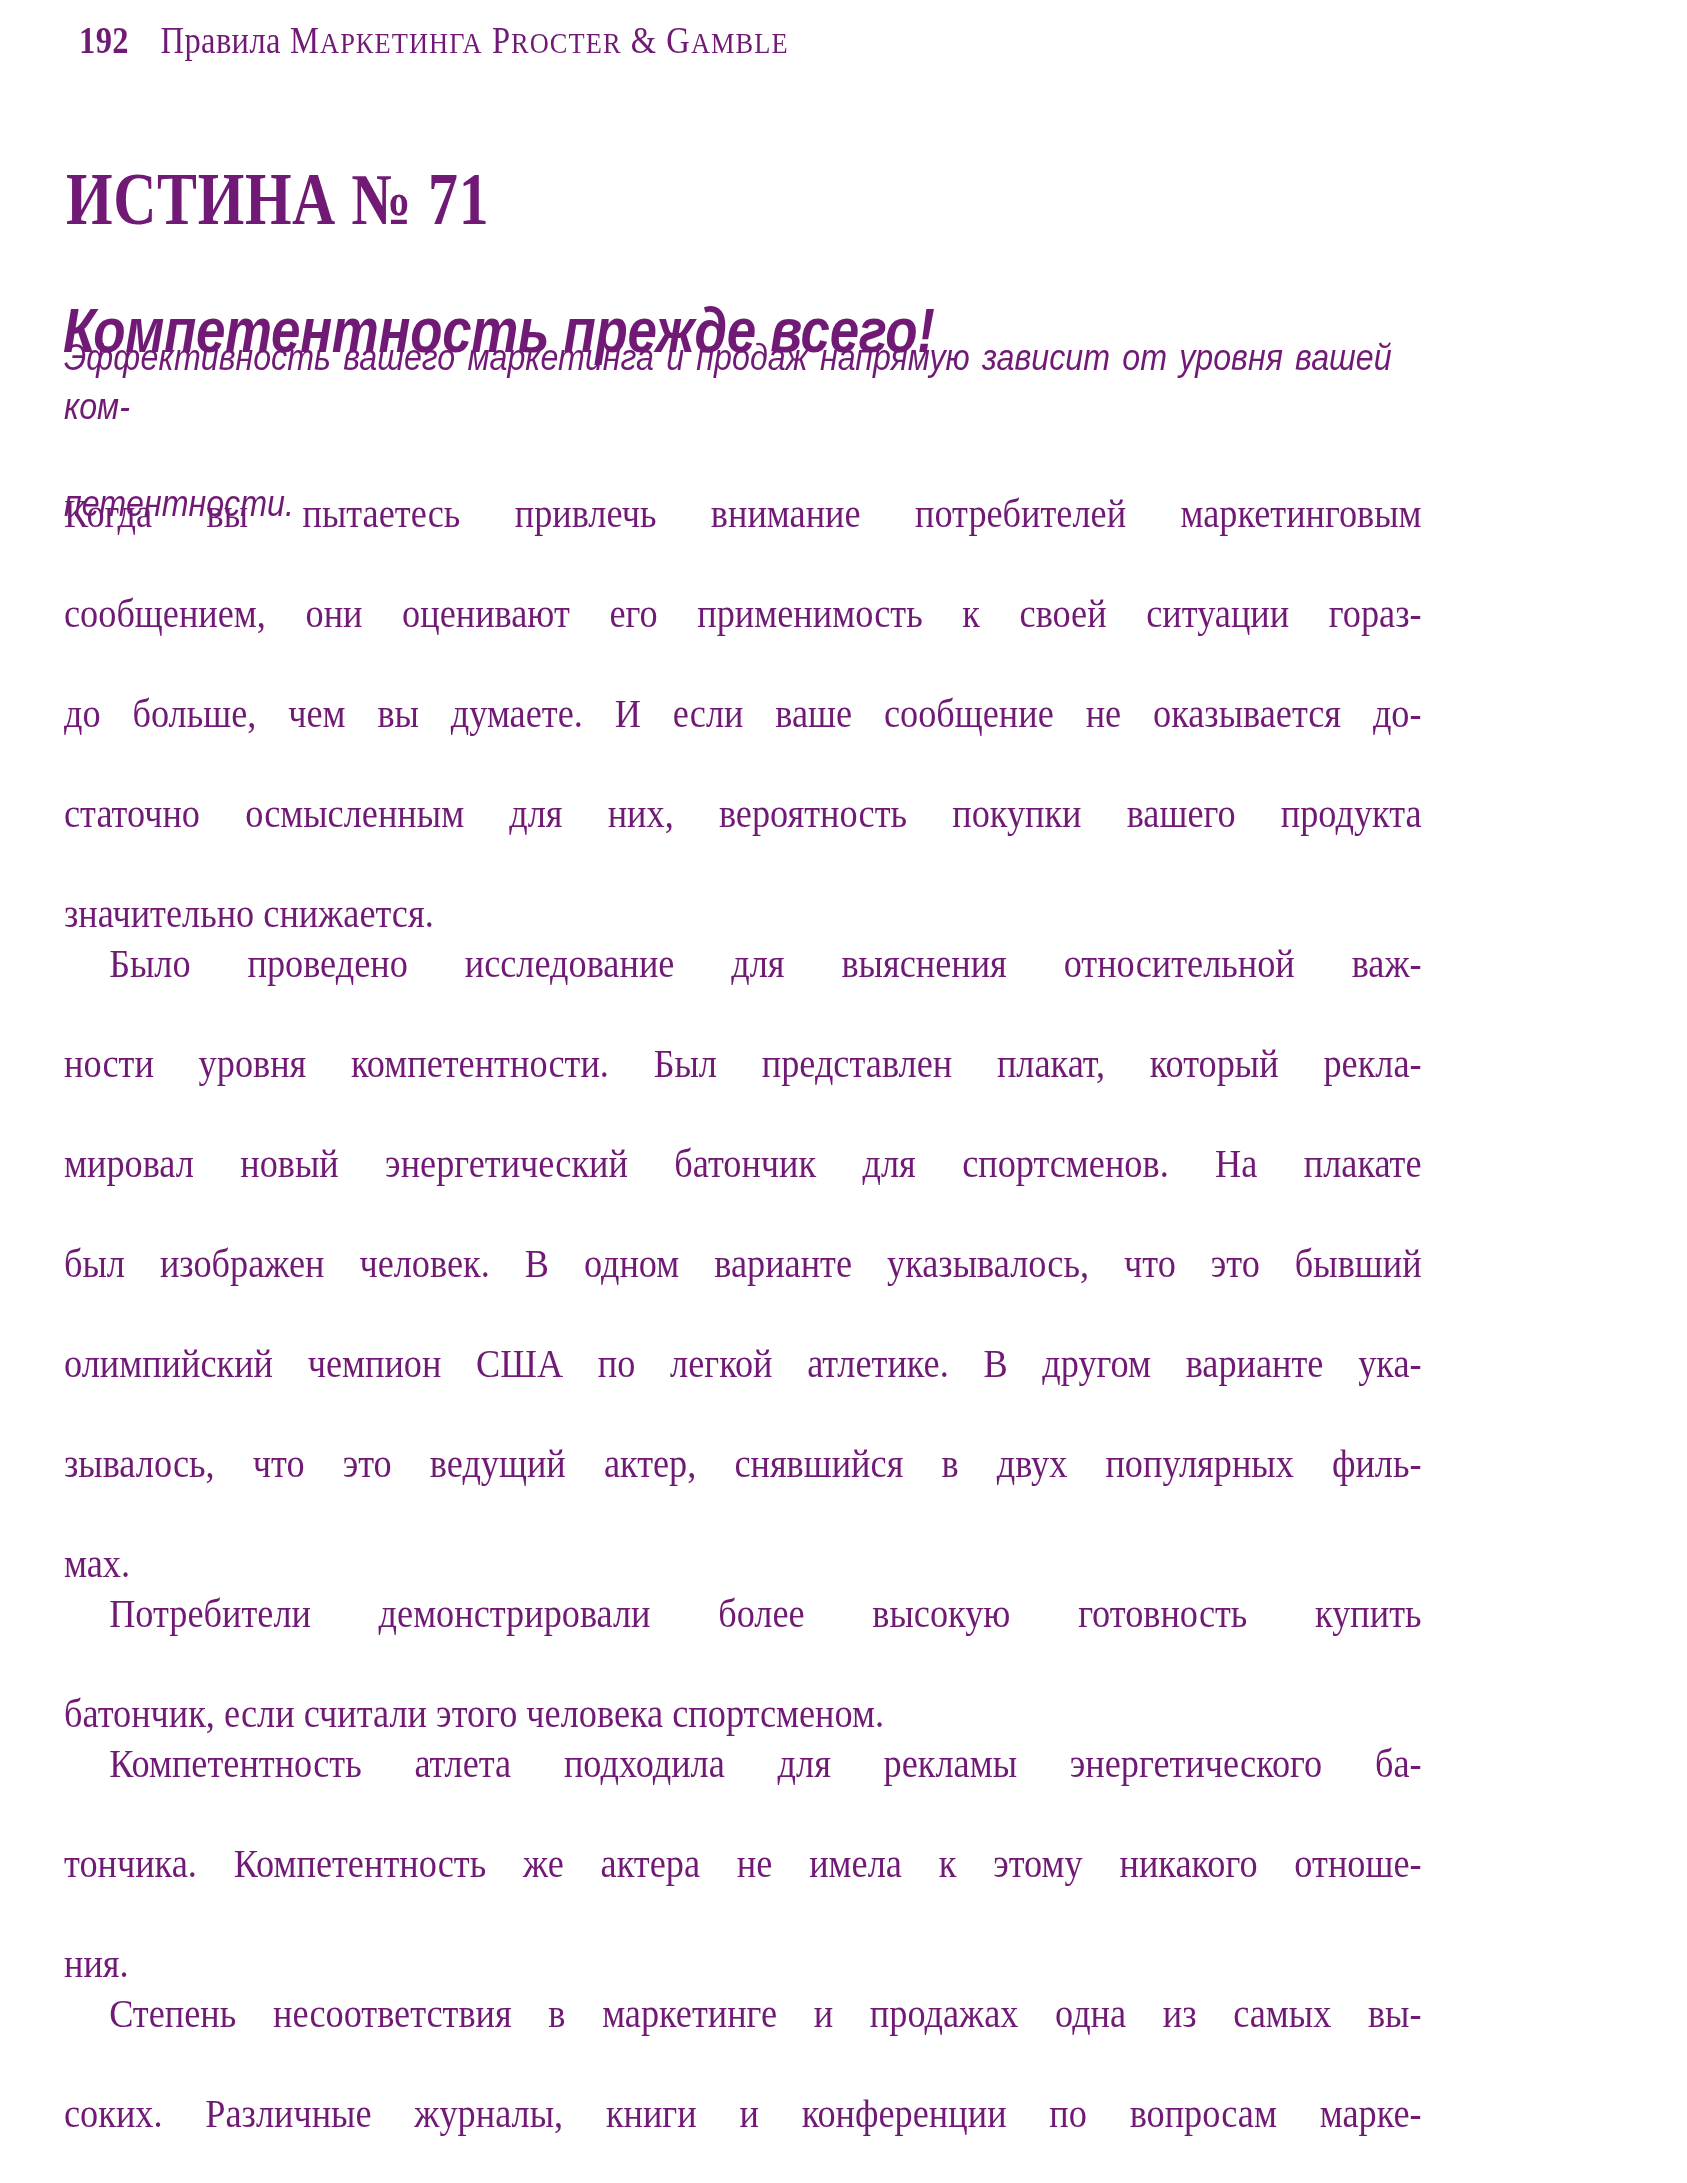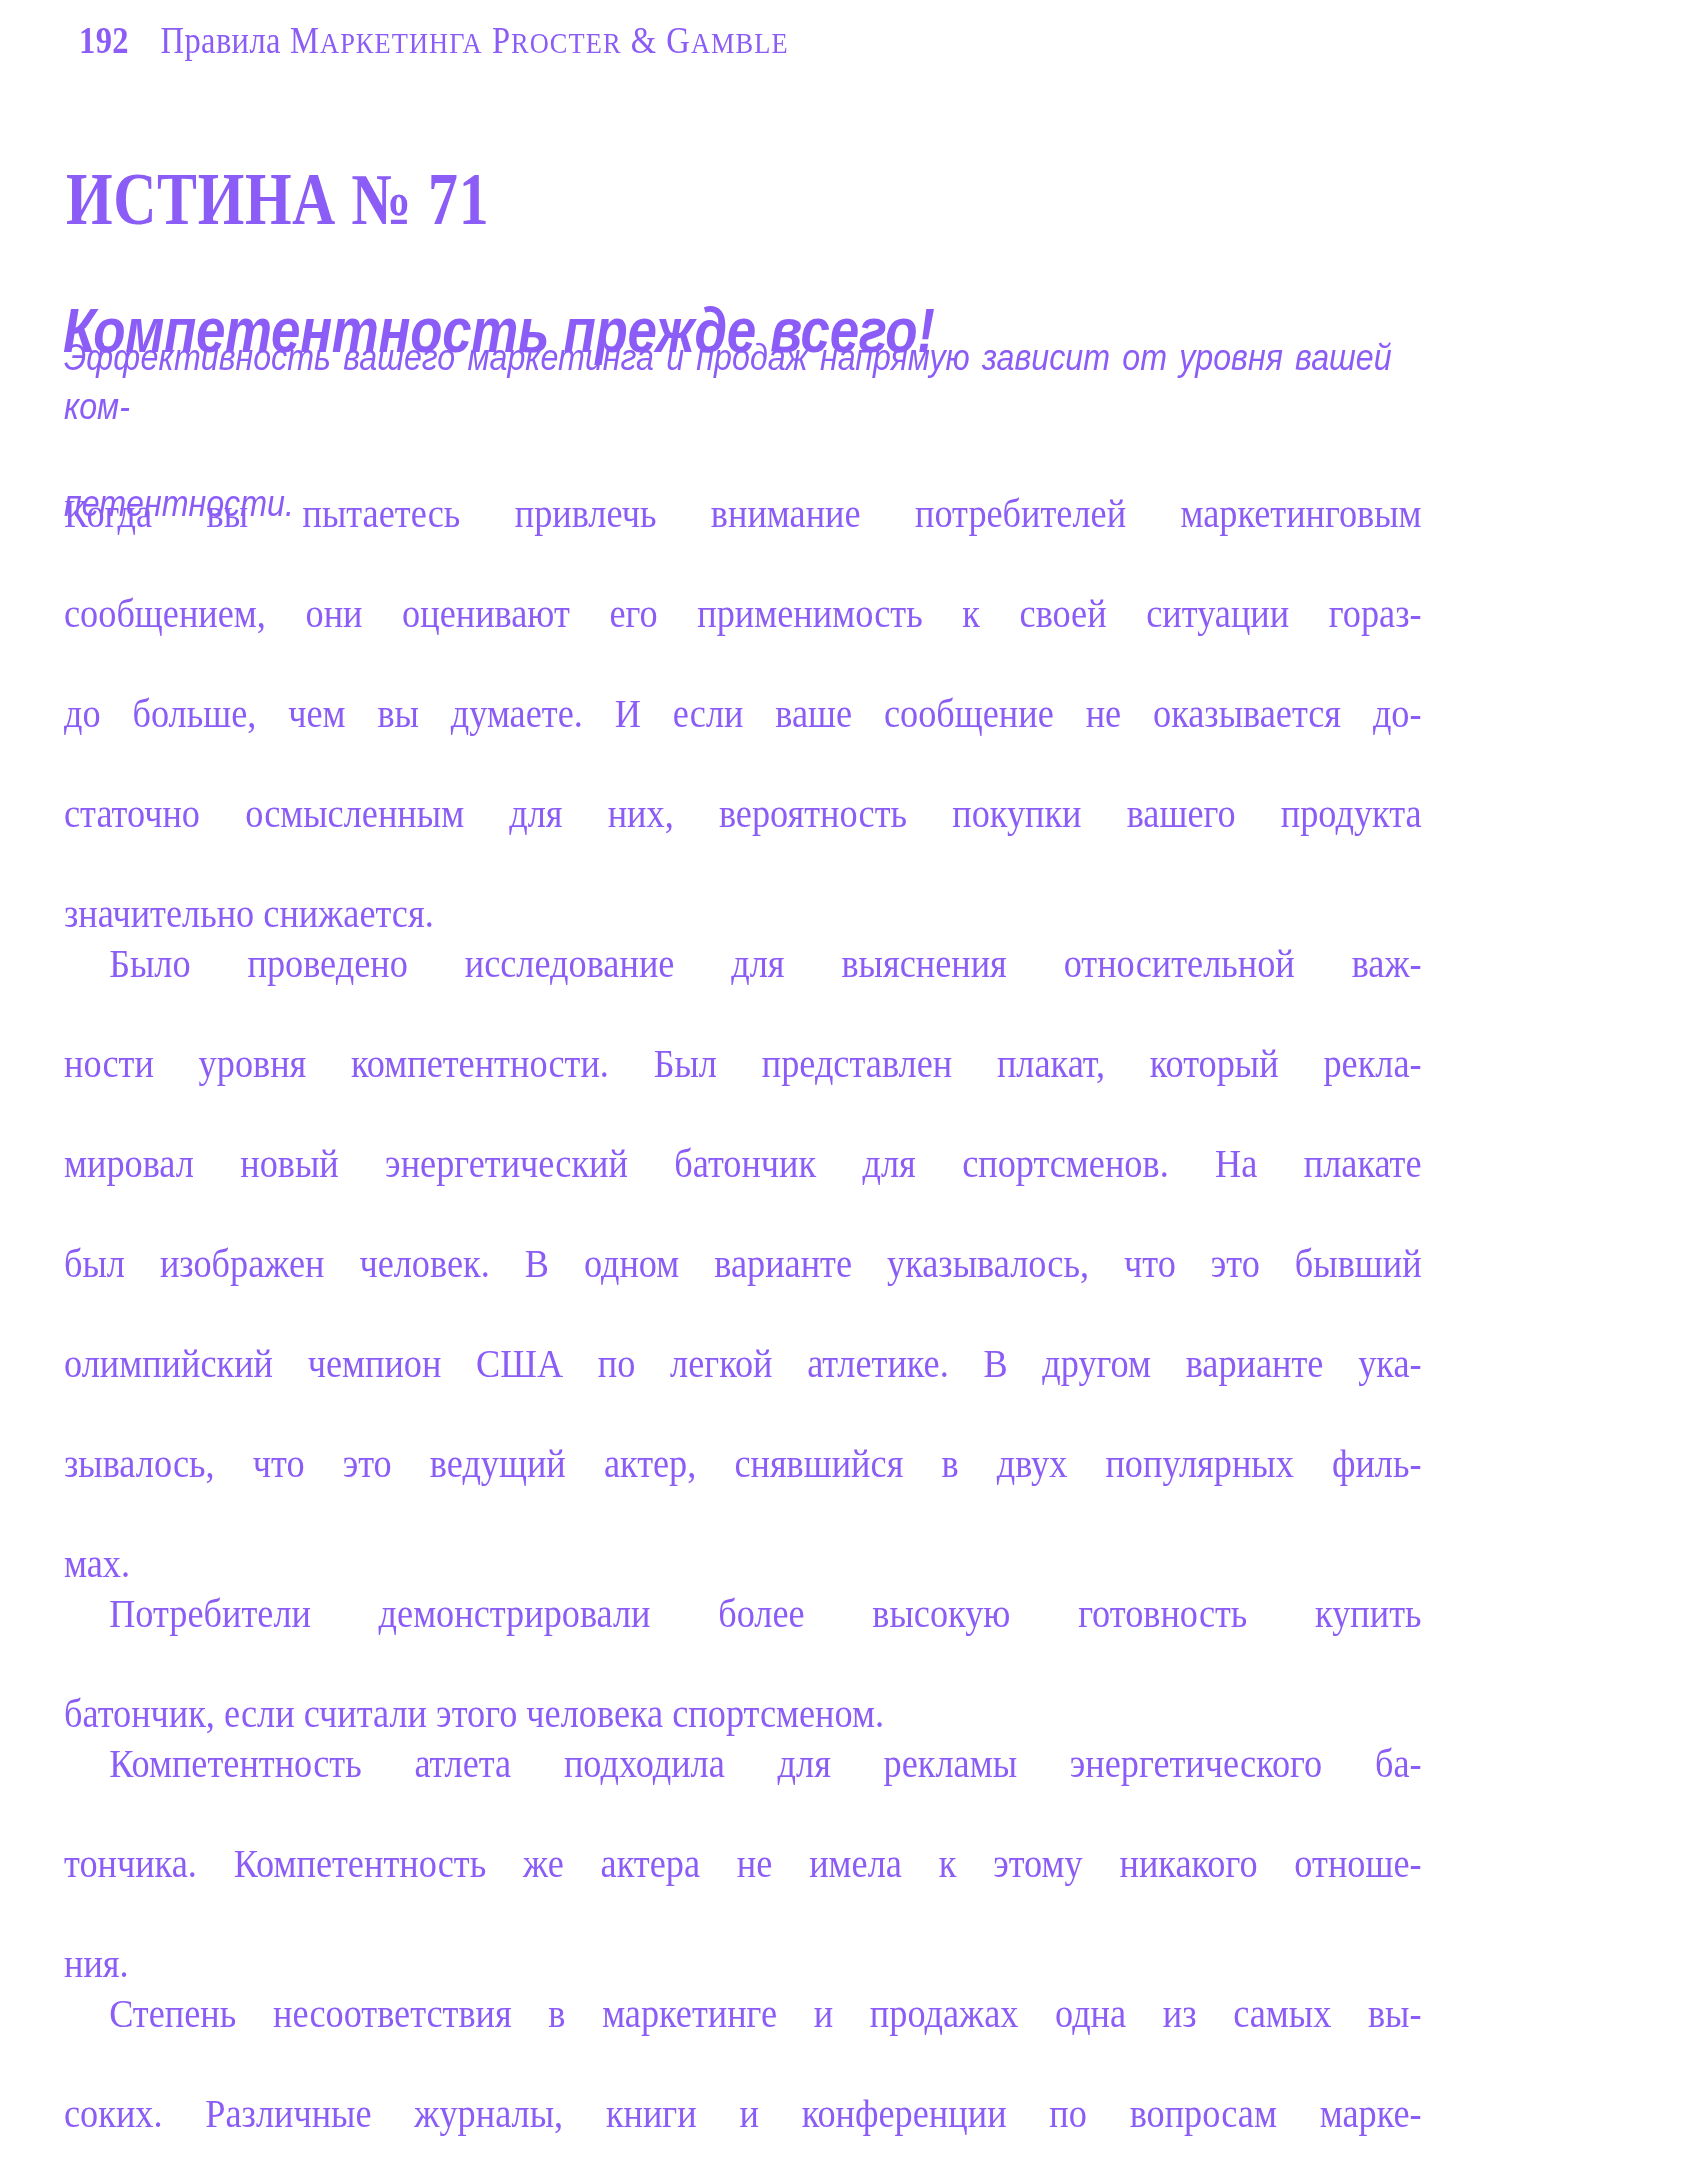--- a/index.html
+++ b/index.html
@@ -7,21 +7,21 @@
     margin: 0;
     padding: 0;
     background: #ffffff;
   }
 
   .page {
     position: relative;
     width: 1687px;
     height: 2183px;
     background: #ffffff;
-    color: #8b5cf6;
+    color: #701a75;
     box-sizing: border-box;
     padding: 0;
     overflow: hidden;
     font-family: "Liberation Serif", "DejaVu Serif", serif;
   }
 
   
   .running-head {
     position: absolute;
     left: 79px;

